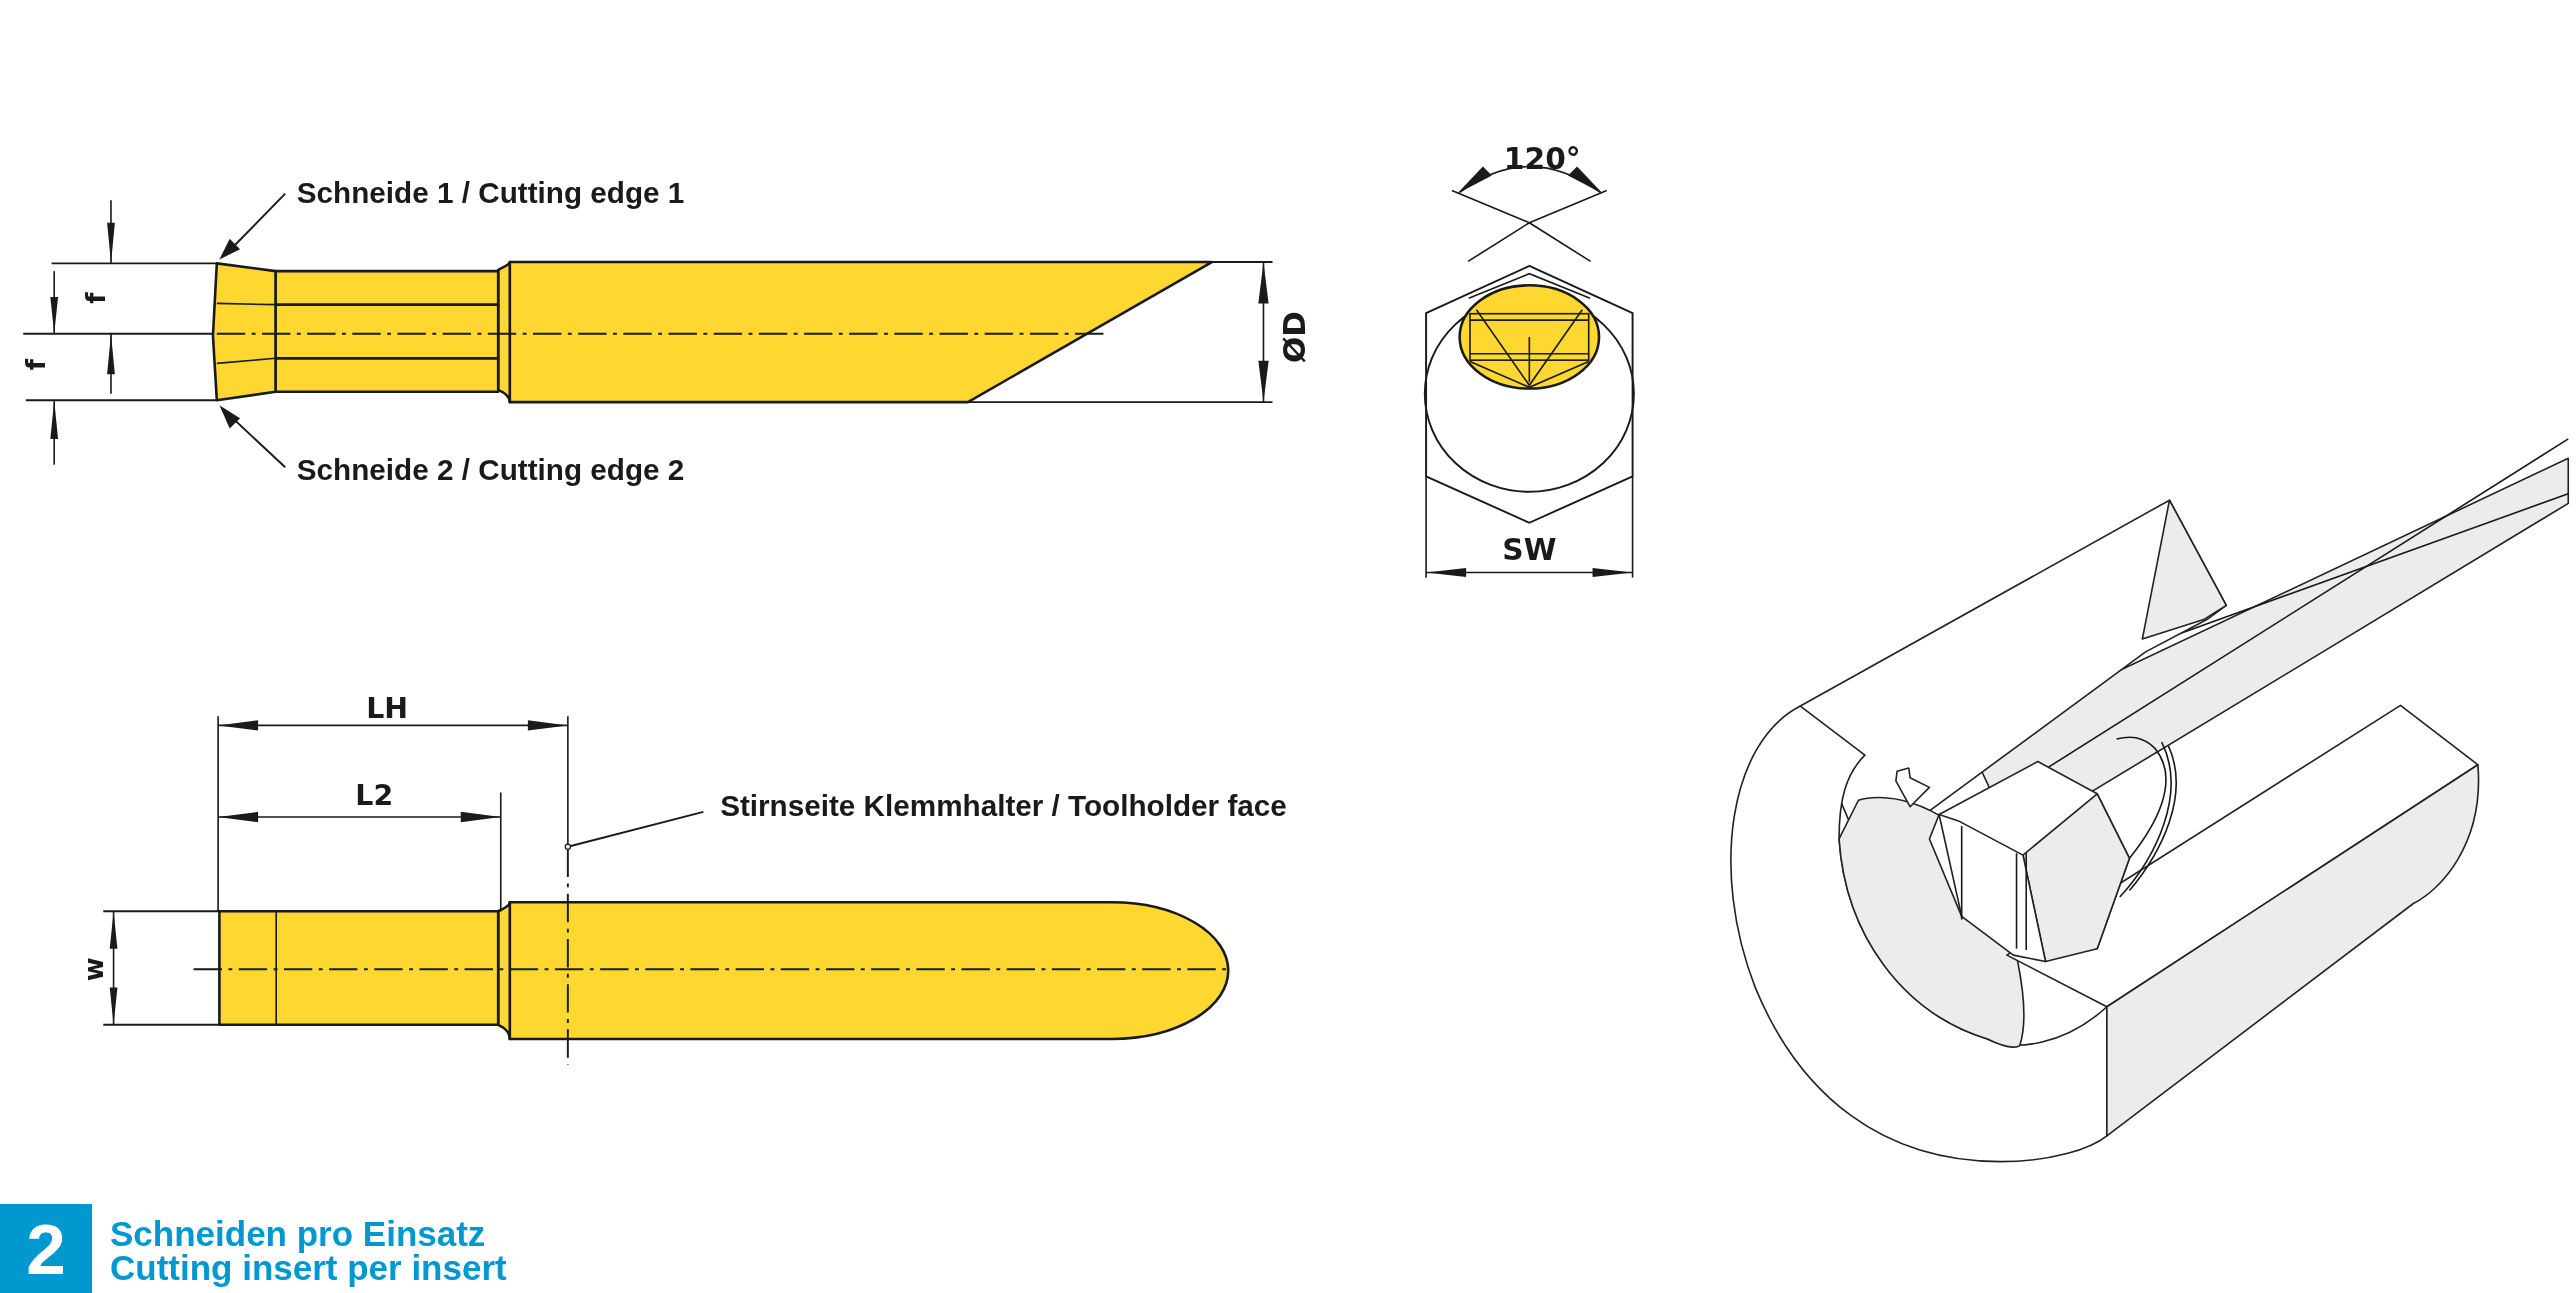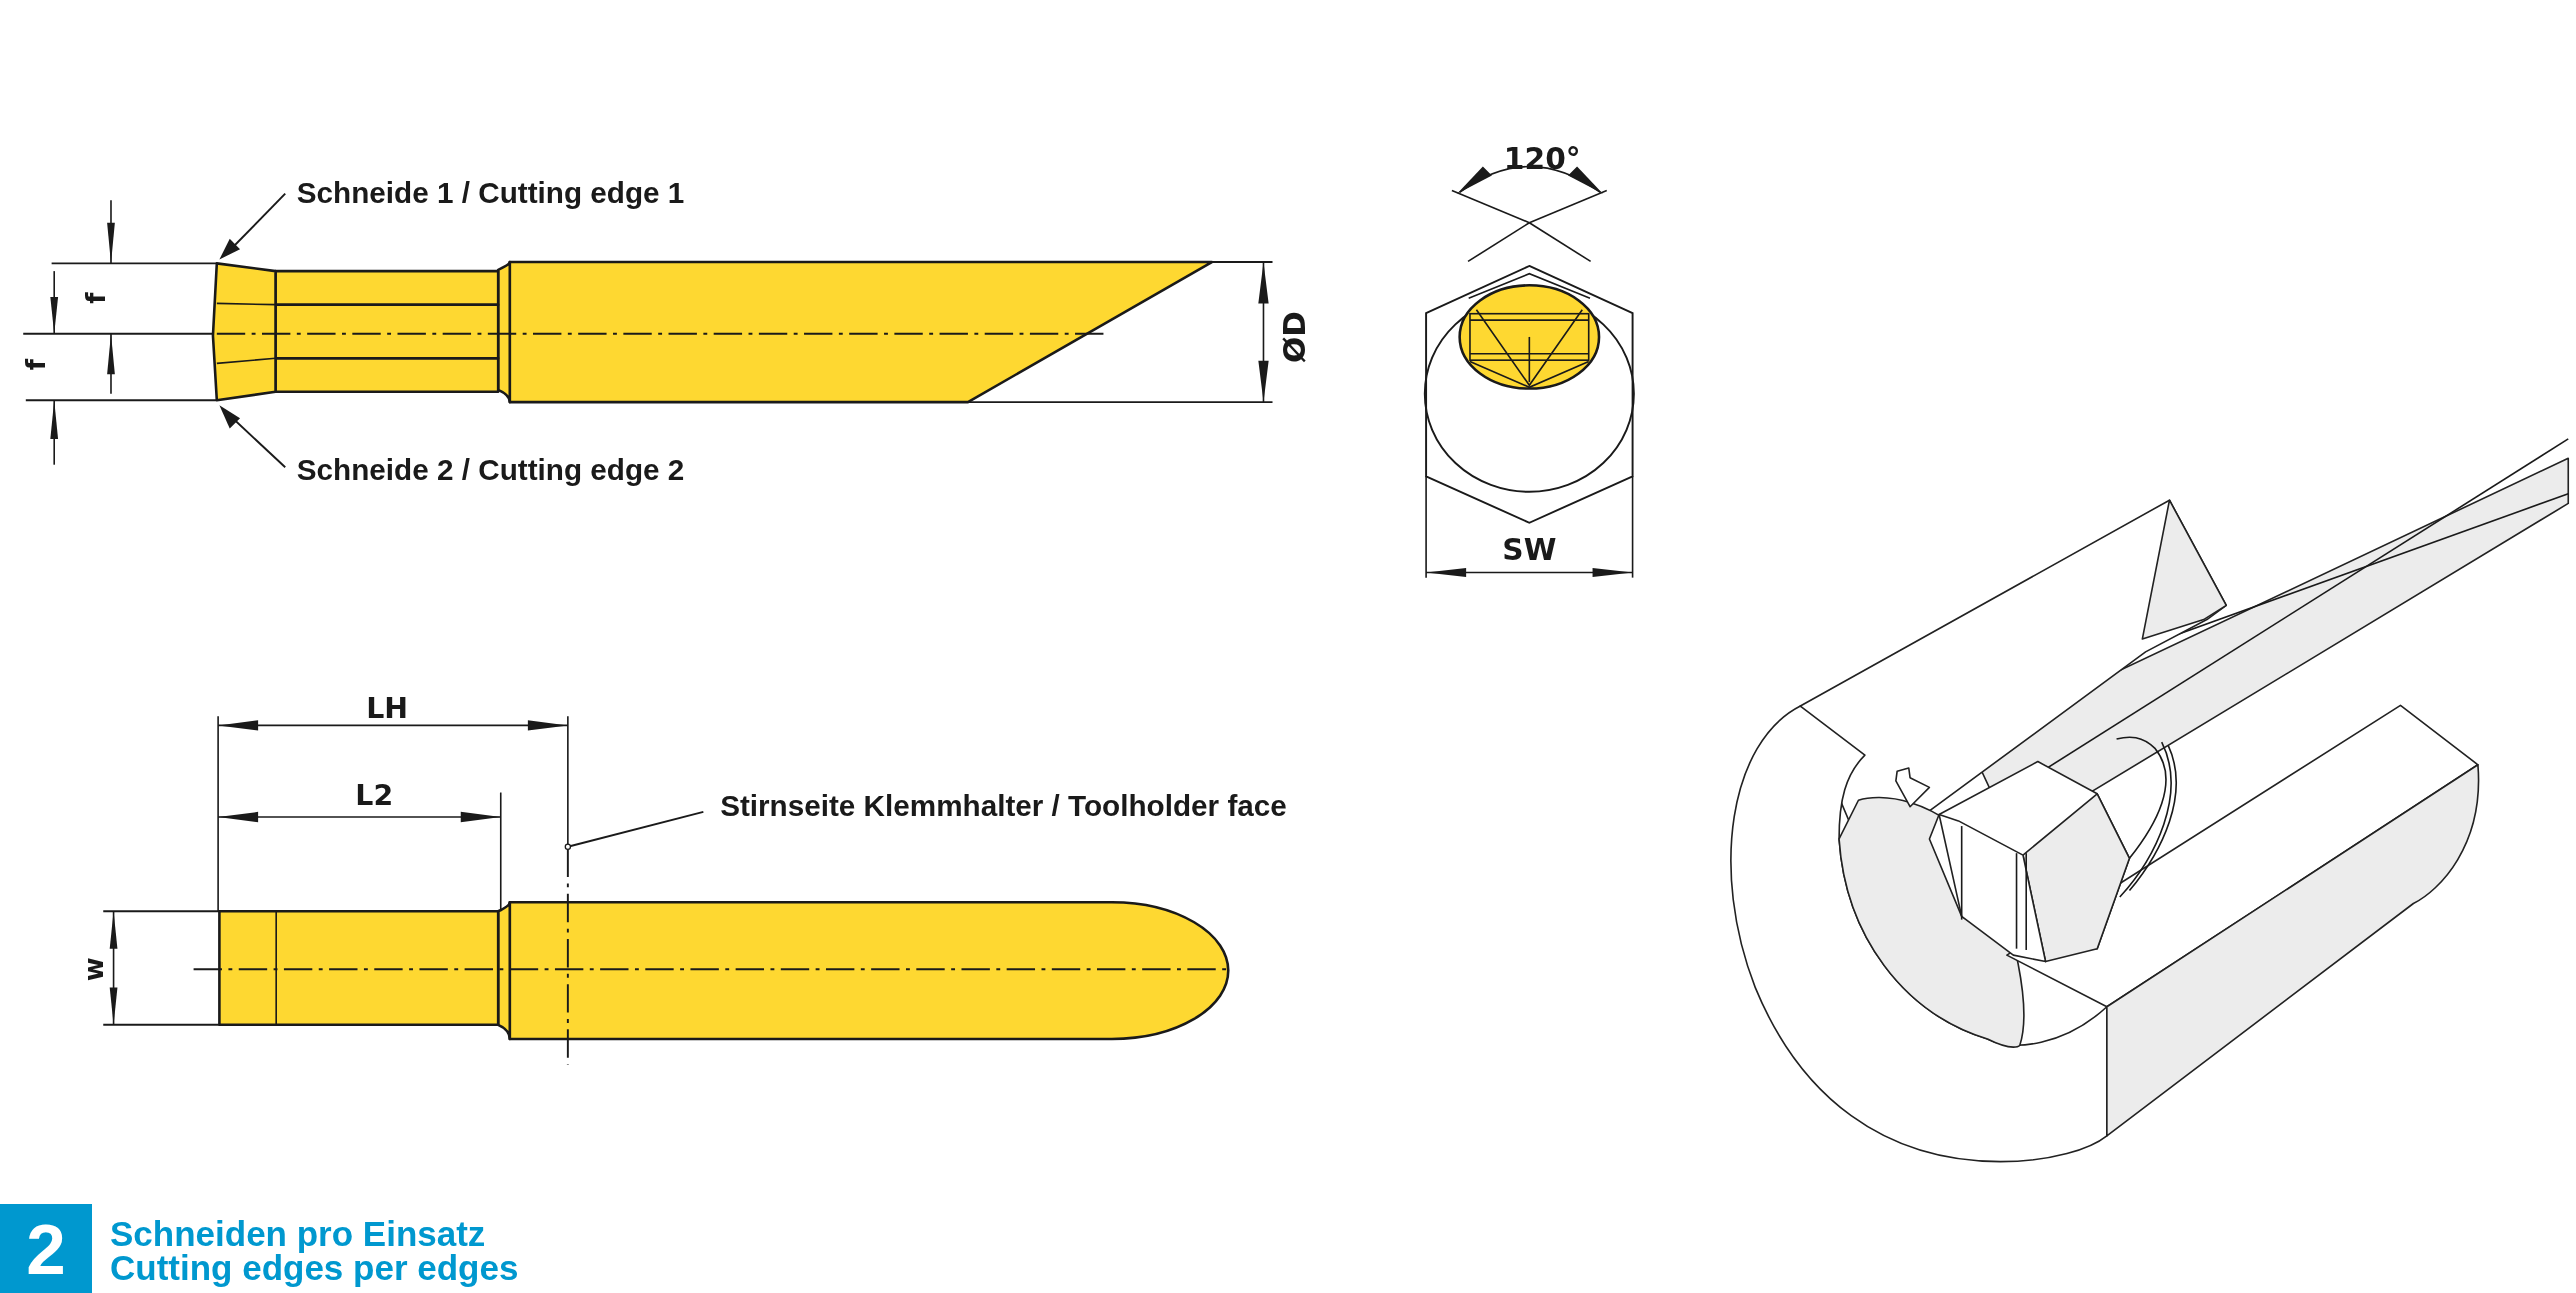--- a/index.html
+++ b/index.html
@@ -192,15 +192,15 @@
 
     <polygon class="iso" points="2940,1195 2958,1190 2960,1205 2990,1220 2960,1250 2938,1210"></polygon>
   </g>
 </svg>
 
 <div class="badge">
   <span>2</span>
 </div>
 <div class="caption">
   <div>Schneiden pro Einsatz</div>
-  <div>Cutting edges per edges</div>
+  <div>Cutting insert per insert</div>
 </div>
 
 
 </body></html>

